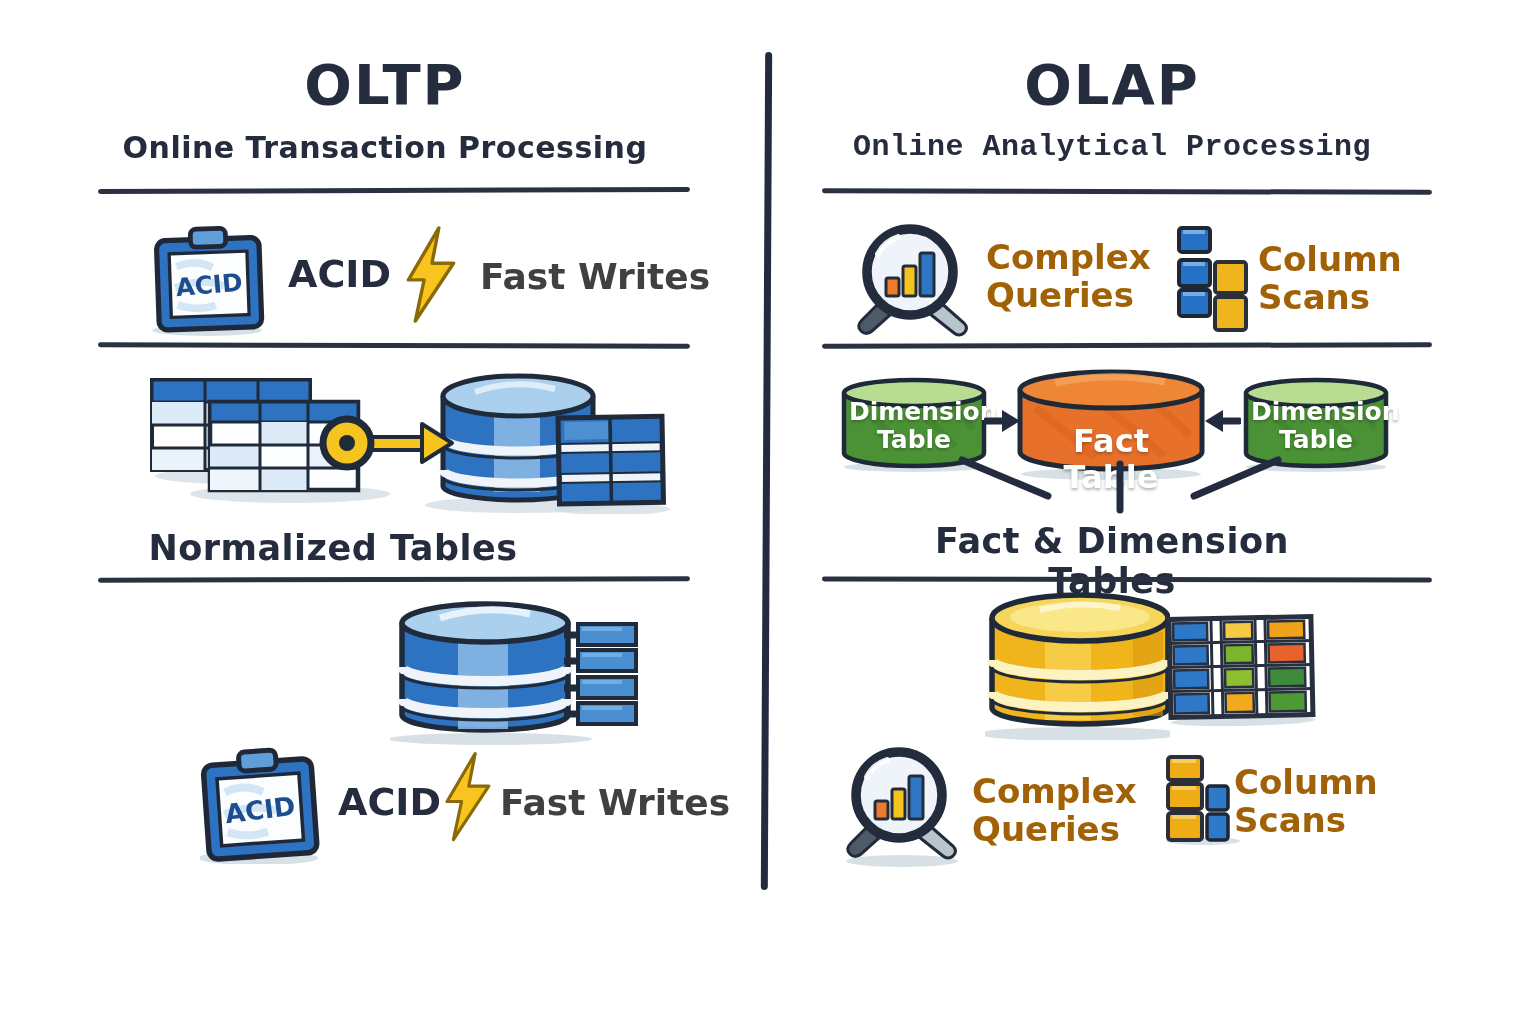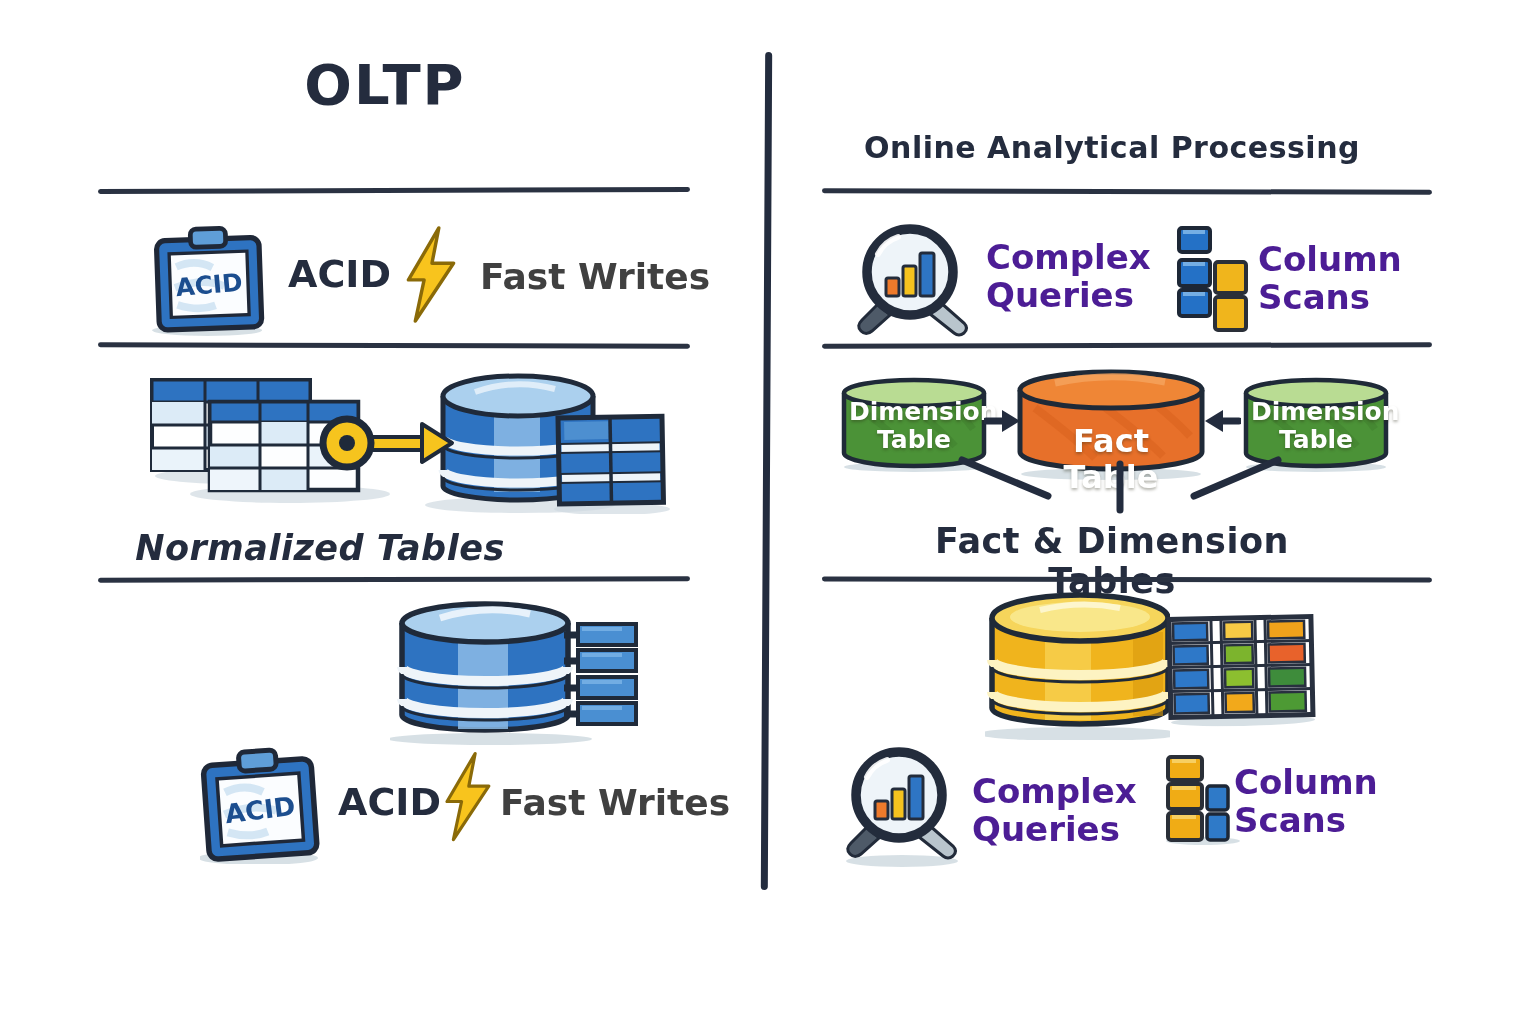--- a/index.html
+++ b/index.html
@@ -4,35 +4,36 @@
 <style>
   html,body{margin:0;padding:0;background:#ffffff;}
   .canvas{position:relative;width:1536px;height:924px;background:#ffffff;overflow:hidden;
           font-family:"DejaVu Sans","Liberation Sans",sans-serif;color:#232b3c;}
   .abs{position:absolute;}
   .title{font-size:56px;font-weight:bold;letter-spacing:2px;text-align:center;color:#242c3e;}
   .subtitle{font-size:30px;font-weight:600;text-align:center;color:#242c3e;letter-spacing:.5px;}
   .hline{position:absolute;height:5px;background:#2a3242;border-radius:3px;}
   .biglabel{font-size:38px;font-weight:bold;color:#242c3e;}
   .medlabel{font-size:36px;font-weight:600;color:#404040;}
-  .twoline{font-size:34px;font-weight:600;color:#4c1d95;line-height:1.12;}
+  .twoline{font-size:34px;font-weight:600;color:#a16207;line-height:1.12;}
   .caption{font-size:35px;font-weight:600;text-align:center;color:#242c3e;letter-spacing:.5px;}
   .cyl-label{position:absolute;text-align:center;color:#ffffff;font-weight:bold;
              text-shadow:0 2px 3px rgba(40,40,20,.35);line-height:1.12;}
   .divider{position:absolute;left:763px;top:52px;width:7px;height:838px;background:#232c3e;
            border-radius:4px;transform:rotate(.3deg);}
 </style>
 </head>
 <body>
 
 <div class="canvas">
 
   <div class="divider"></div>
 
   <div class="abs title" style="left:105px;top:52px;width:560px;">OLTP</div>
+  <div class="abs subtitle" style="left:105px;top:130px;width:560px;">Online Transaction Processing</div>
   <div class="hline" style="left:98px;top:188px;width:592px;transform:rotate(-.2deg);"></div>
 
   <svg class="abs" style="left:152px;top:224px;" width="114" height="112" viewBox="0 0 120 118">
     <ellipse cx="58" cy="112" rx="58" ry="6" fill="#cdd8df" opacity="0.8"></ellipse>
     <g transform="rotate(-2 60 60)">
       <rect x="6" y="16" width="108" height="94" rx="9" fill="#2e73c1" stroke="#1f2838" stroke-width="5.5"></rect>
       <rect x="19" y="30" width="82" height="67" fill="#fbfdff" stroke="#1f2838" stroke-width="3.5"></rect>
       <path d="M26 44 q20 -8 38 2 M24 66 q30 -10 52 0 M26 84 q22 8 40 2" stroke="#cfe3f3" stroke-width="8" fill="none" opacity="0.9"></path>
       <rect x="42" y="5" width="37" height="19" rx="6" fill="#5f9ed8" stroke="#1f2838" stroke-width="5"></rect>
       <text x="60" y="73" text-anchor="middle" font-size="26" font-weight="bold" fill="#1c4e8f" transform="rotate(-3 60 66)">ACID</text>
@@ -94,21 +95,21 @@
       <path d="M0 26 H104 M0 35 H104 M0 56 H104 M0 65 H104" stroke="#1f2a3a" stroke-width="2"></path>
     </g>
 
     <g>
       <rect x="236" y="75" width="58" height="13" fill="#f6c41e" stroke="#1f2a3a" stroke-width="4"></rect>
       <path d="M292 62 L322 81 L292 100 Z" fill="#f6c41e" stroke="#1f2a3a" stroke-width="4" stroke-linejoin="round"></path>
       <circle cx="217" cy="81" r="24" fill="#f6c41e" stroke="#1f2a3a" stroke-width="7"></circle>
       <circle cx="217" cy="81" r="8" fill="#1f2a3a"></circle>
     </g>
   </svg>
-  <div class="abs caption" style="left:90px;top:528px;width:460px;font-style:italic;">Normalized Tables</div>
+  <div class="abs caption" style="left:103px;top:528px;width:460px;">Normalized Tables</div>
 
   <div class="hline" style="left:98px;top:577px;width:592px;transform:rotate(-.15deg);"></div>
 
   <svg class="abs" style="left:390px;top:593px;" width="255" height="152" viewBox="0 0 255 152">
     <ellipse cx="100" cy="146" rx="102" ry="6" fill="#cdd8df" opacity="0.8"></ellipse>
     <path d="M12 30 v92 a83 15 0 0 0 166 0 v-92" fill="#2e73c1" stroke="#1f2a3a" stroke-width="5.5"></path>
     <rect x="68" y="44" width="50" height="92" fill="#8cbbe6" opacity="0.85"></rect>
     <path d="M12 74 a83 14 0 0 0 166 0" fill="none" stroke="#eef4f9" stroke-width="10"></path>
     <path d="M12 81 a83 14 0 0 0 166 0" fill="none" stroke="#1f2a3a" stroke-width="3"></path>
     <path d="M12 106 a83 14 0 0 0 166 0" fill="none" stroke="#eef4f9" stroke-width="10"></path>
@@ -134,21 +135,22 @@
       <rect x="42" y="5" width="37" height="19" rx="6" fill="#5f9ed8" stroke="#1f2838" stroke-width="5"></rect>
       <text x="60" y="73" text-anchor="middle" font-size="26" font-weight="bold" fill="#1c4e8f" transform="rotate(-3 60 66)">ACID</text>
     </g>
   </svg>
   <div class="abs biglabel" style="left:338px;top:780px;">ACID</div>
   <svg class="abs" style="left:438px;top:750px;" width="58" height="94" viewBox="0 0 64 100">
     <path d="M41 2 L10 55 L26 55 L17 97 L56 38 L34 38 Z" fill="#f8c41d" stroke="#8a6a08" stroke-width="3.5" stroke-linejoin="round"></path>
   </svg>
   <div class="abs medlabel" style="left:500px;top:782px;">Fast Writes</div>
 
-  <div class="abs subtitle" style="left:822px;top:130px;width:580px;">Online Analytical Processing</div>
+  <div class="abs title" style="left:822px;top:52px;width:580px;">OLAP</div>
+  <div class="abs subtitle" style="left:822px;top:130px;width:580px;font-family:Liberation Mono, monospace;">Online Analytical Processing</div>
   <div class="hline" style="left:822px;top:189px;width:610px;transform:rotate(.15deg);"></div>
 
   <svg class="abs" style="left:848px;top:222px;" width="130" height="122" viewBox="0 0 130 122">
     <path d="M30 82 L14 98 Q8 104 13 109 Q18 114 24 109 L42 93 Z" fill="#4e5a68" stroke="#222b3a" stroke-width="3"></path>
     <path d="M92 80 L116 101 Q121 106 116 111 Q111 115 106 111 L82 92 Z" fill="#b9c5cd" stroke="#222b3a" stroke-width="3"></path>
     <circle cx="62" cy="50" r="43" fill="#eef4f9" stroke="#232c3c" stroke-width="9.5"></circle>
     <path d="M30 32 A 34 34 0 0 1 50 15" stroke="#ffffff" stroke-width="6" fill="none" opacity="0.9" stroke-linecap="round"></path>
     <g stroke="#232c3c" stroke-width="3">
       <rect x="38" y="56" width="13" height="18" rx="2" fill="#ee7a2b"></rect>
       <rect x="55" y="44" width="13" height="30" rx="2" fill="#f5c21e"></rect>

